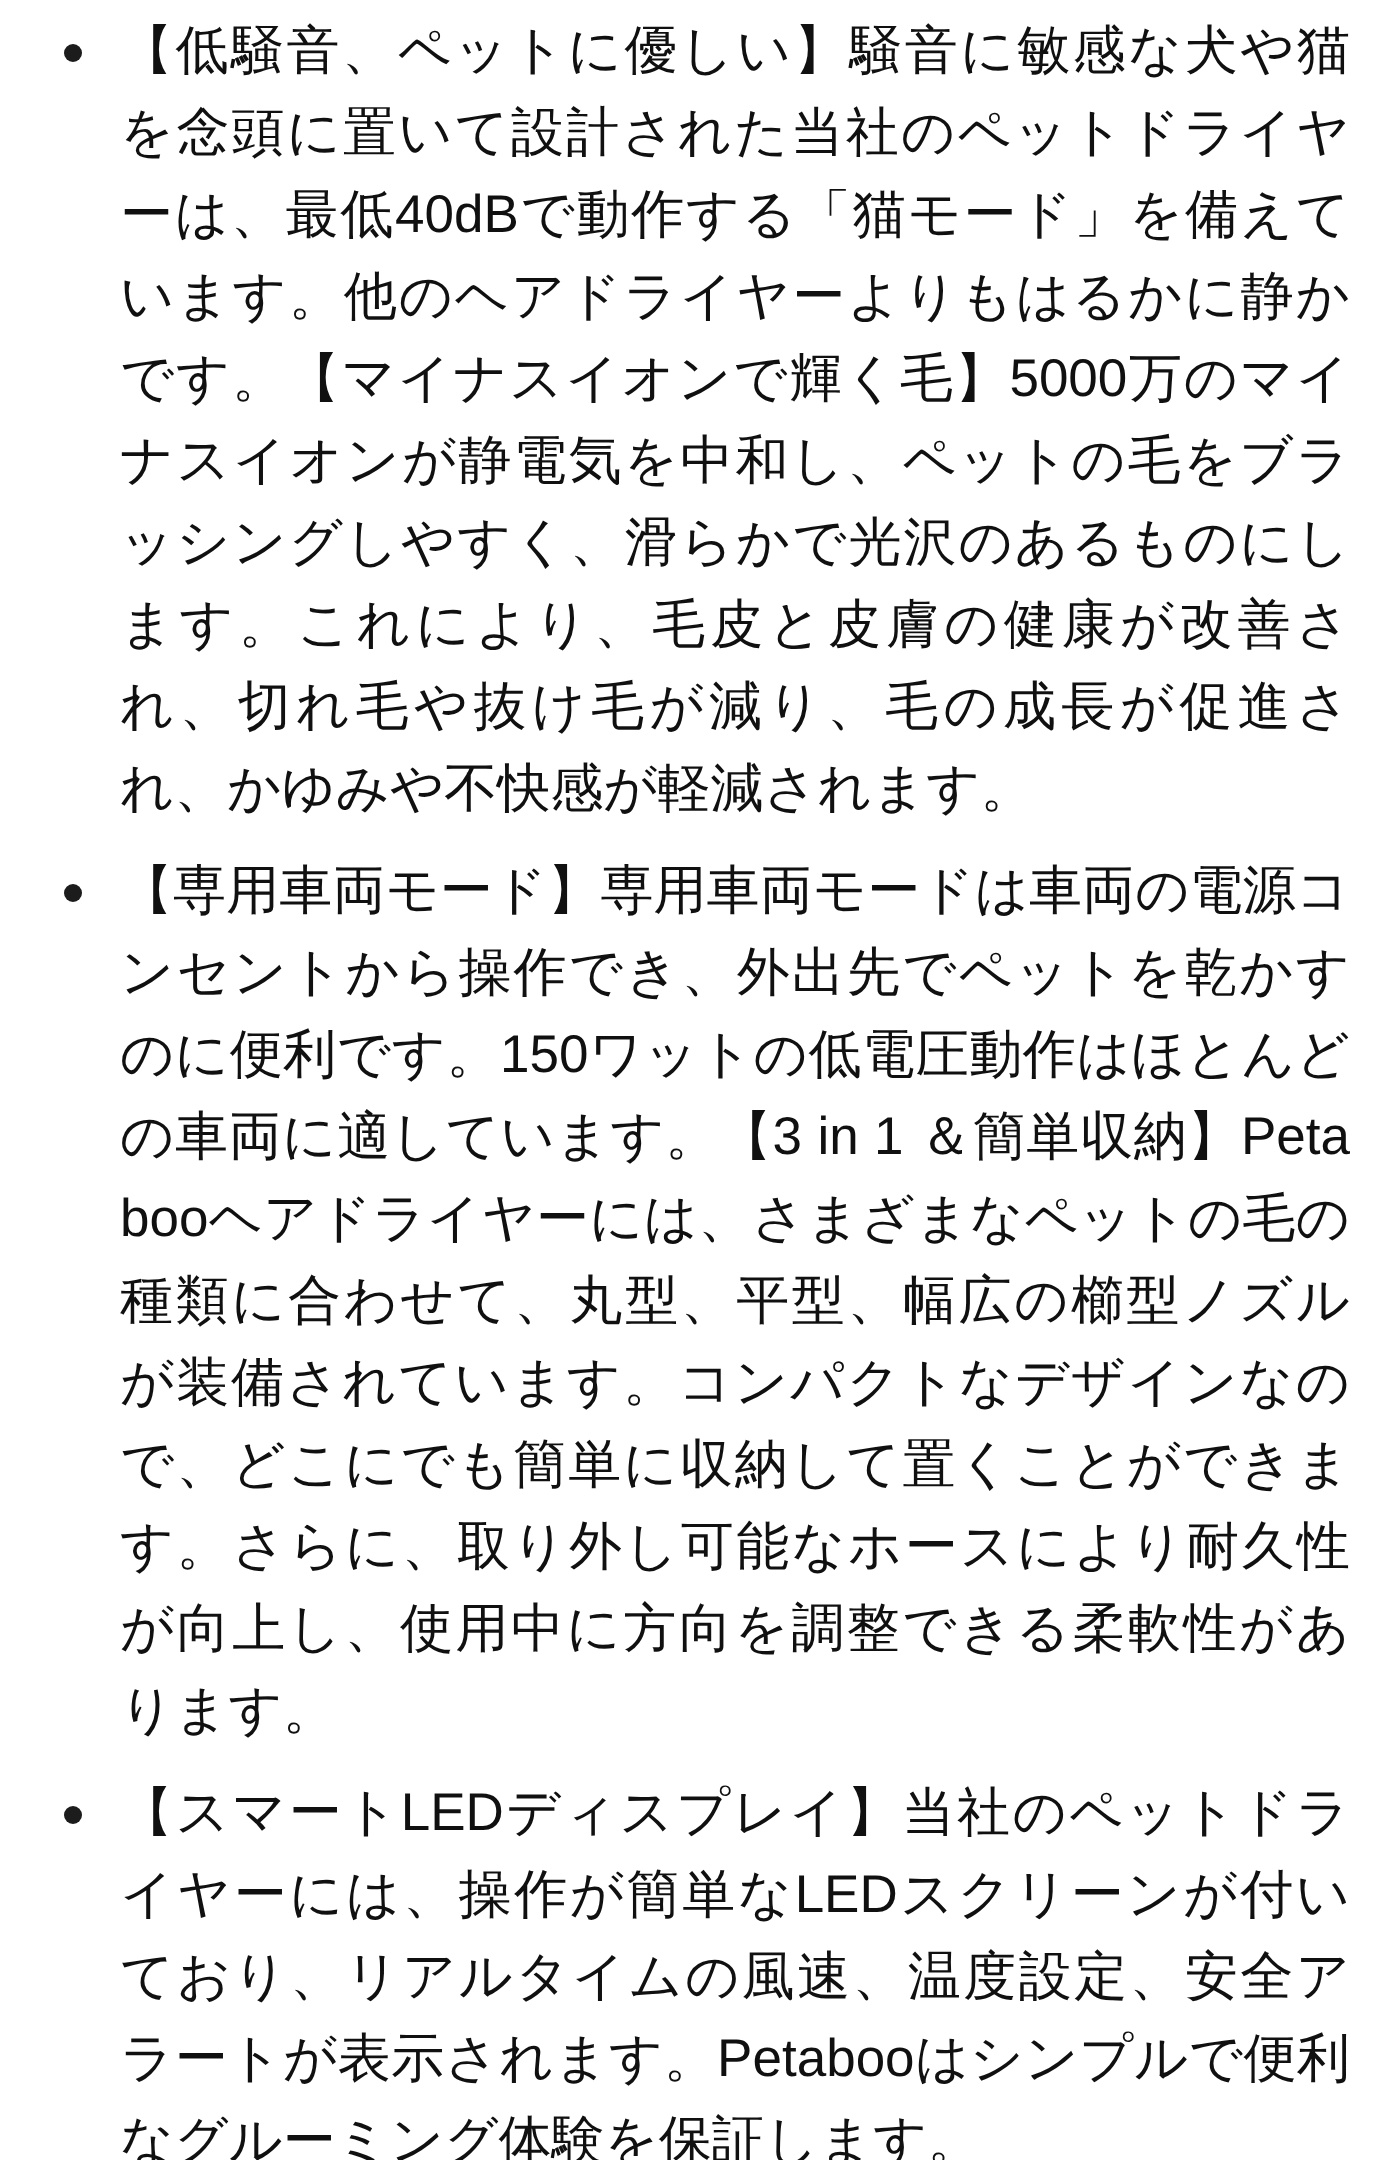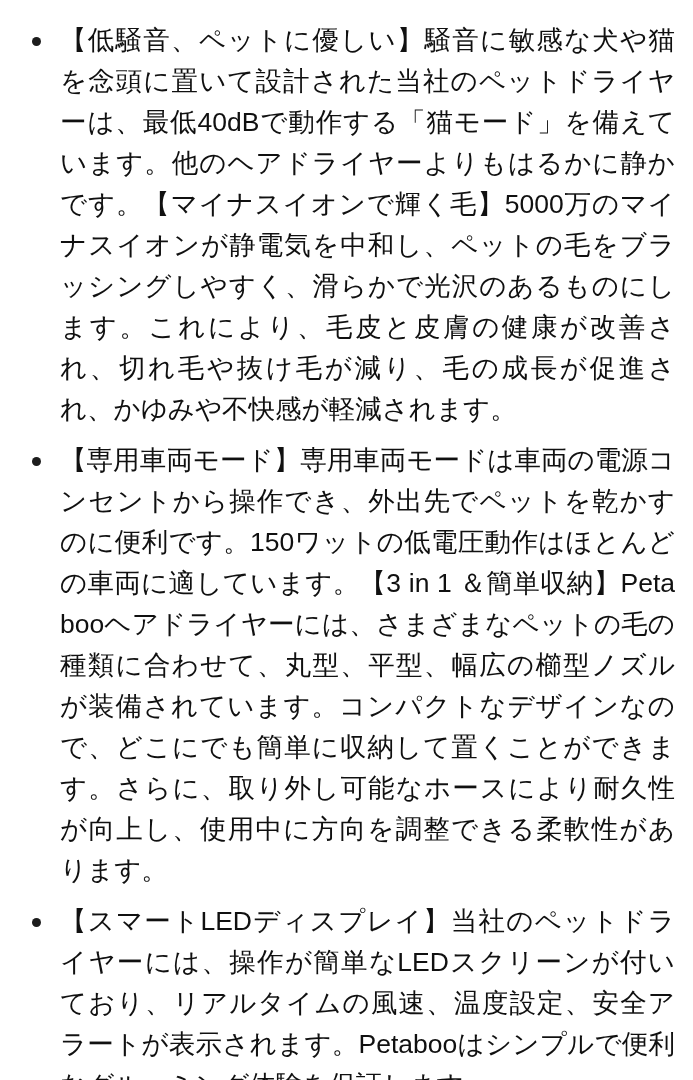--- a/index.html
+++ b/index.html
@@ -11,21 +11,21 @@
     width: 693px;
     height: 1080px;
     overflow: hidden;
     font-family: "Liberation Sans", "DejaVu Sans", sans-serif;
     color: #1c1c1c;
   }
   .page {
     width: 693px;
     height: 1080px;
     box-sizing: border-box;
-    padding: 20px 18px 0 14px;
+    padding: 5px 18px 0 14px;
     position: relative;
     overflow: hidden;
   }
   ul.bullet-list {
     list-style: none;
     margin: 0;
     padding: 0;
   }
   li.bullet-item {
     position: relative;

